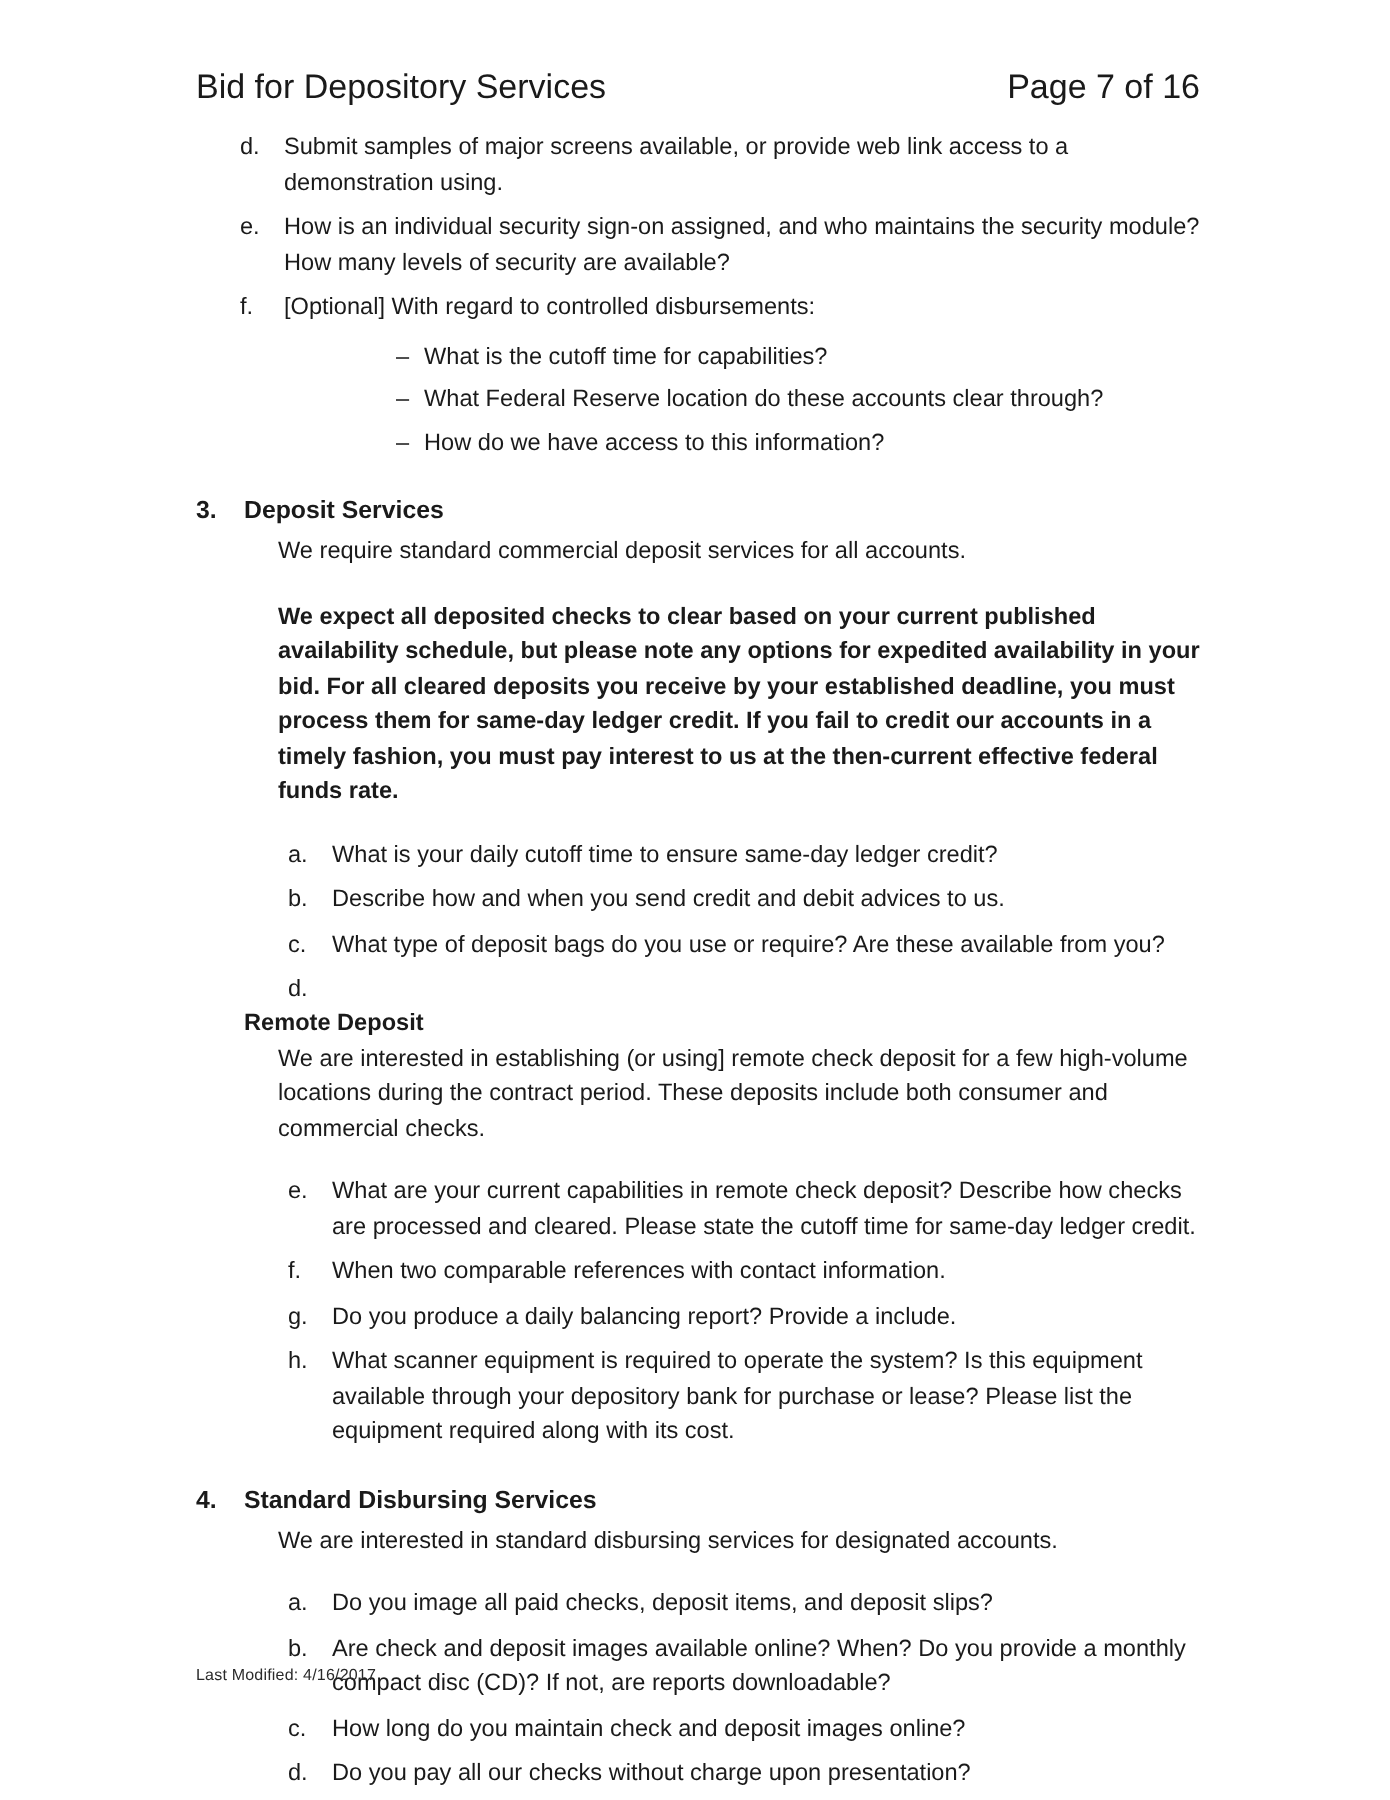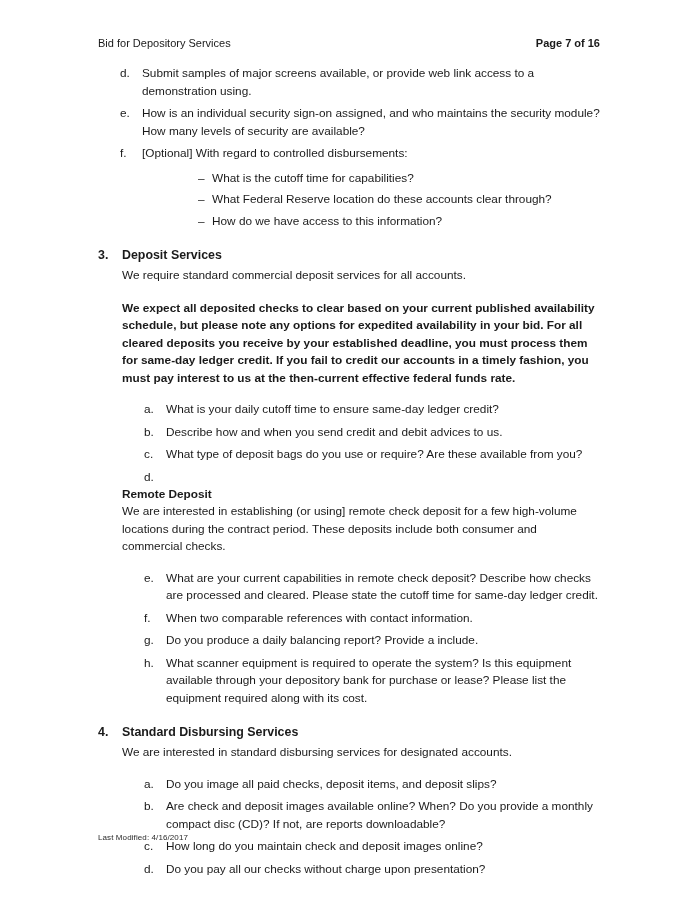--- a/index.html
+++ b/index.html
@@ -26,26 +26,26 @@
     left: 98px;
     top: 36px;
     width: 502px;
   }
 
   
   .page-header {
     display: flex;
     justify-content: space-between;
     align-items: baseline;
-    font-size: 11px;
+    font-size: 17px;
     line-height: 15px;
     color: #1a1a1a;
   }
   .page-header .doc-title { white-space: nowrap; }
-  .page-header .page-number { white-space: nowrap; font-weight: bold; }
+  .page-header .page-number { white-space: nowrap; }
 
   
   .letter-list {
     list-style: none;
     margin: 0;
     padding: 0;
   }
   .letter-list > li {
     position: relative;
     padding-left: 44px;
@@ -99,21 +99,21 @@
     position: absolute;
     left: -24px;
     top: 0;
     font-weight: bold;
   }
   .section-body { }
 
   .para {
     font-size: 11.8px;
     line-height: 17.5px;
-    margin: 0 0 0 0;
+    margin: 0 0 0 17px;
   }
   .para + .para { margin-top: 15px; font-weight: bold; }
 
   .sub-heading {
     font-size: 11.8px;
     font-weight: bold;
     line-height: 17.5px;
     margin: 0;
   }
   .gap-md { height: 14px; }

